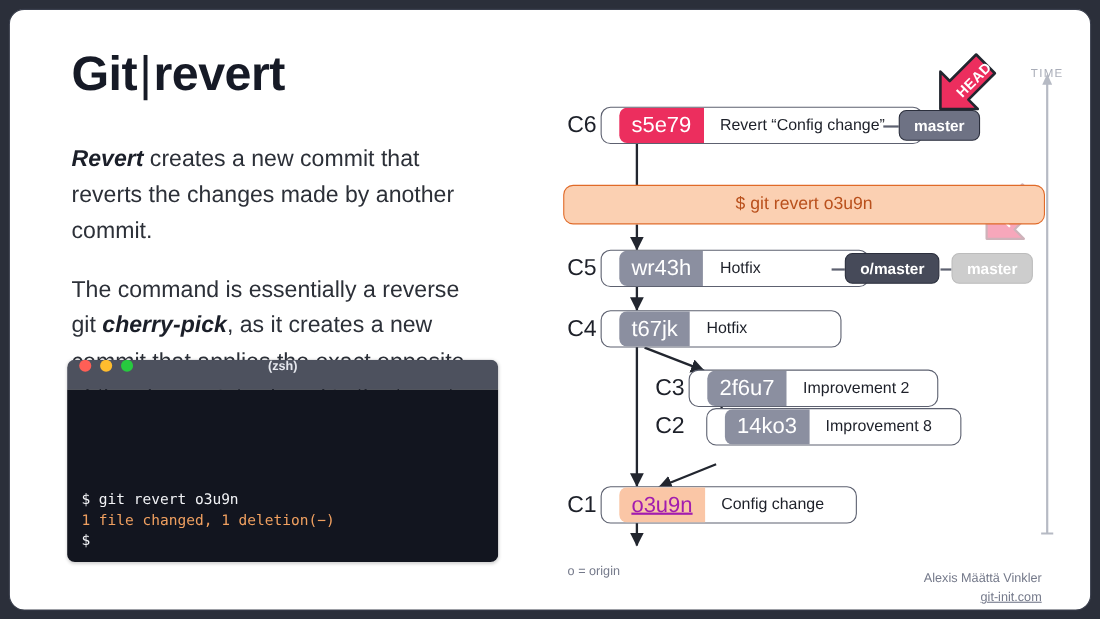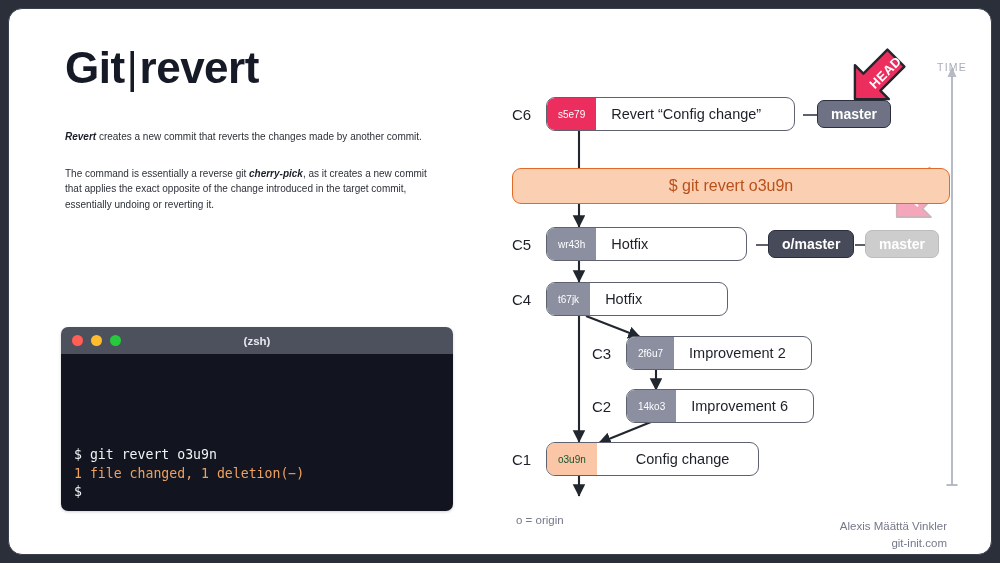--- a/index.html
+++ b/index.html
@@ -25,40 +25,40 @@
     font-size: 44px;
     font-weight: 800;
     color: #161a26;
     letter-spacing: -0.5px;
     line-height: 1.05;
     white-space: nowrap;
   }
   #title .bar { font-weight: 500; padding: 0 2px; }
 
   .para {
-    font-size: 10px;
+    font-size: 21px;
     line-height: 1.55;
     color: #2c3038;
     width: 372px;
   }
   #p1 { margin-top: 38px; }
   #p2 { margin-top: 21px; }
   .para b { font-weight: 700; font-style: italic; color: #1b1f29; }
 
   
   #terminal {
     position: absolute; left: 52px; top: 318px;
     width: 392px; height: 184px;
     border-radius: 7px;
     overflow: hidden;
     box-shadow: 0 1px 3px rgba(0,0,0,.18);
   }
   #term-bar {
     height: 27px; background: #4d515e;
-    display: flex; align-items: center; position: relative;
+    display: flex; align-items: flex-start; position: relative;
   }
   .dot { width: 11px; height: 11px; border-radius: 50%; margin-left: 8px; }
   .dot.r { background: #ff5f56; margin-left: 11px; }
   .dot.y { background: #ffbd2e; }
   .dot.g { background: #27c93f; }
   #term-title {
     position: absolute; left: 0; right: 0; text-align: center;
     font-size: 11.5px; font-weight: 700; color: #e6e8ee;
     font-family: "Liberation Sans", sans-serif;
   }
@@ -73,40 +73,41 @@
   .tl { white-space: pre; }
   .tl.white { color: #f2f3f6; }
   .tl.orange { color: #f0a060; }
 
   
   #graph { position: absolute; left: 495px; top: 28px; width: 480px; height: 500px; }
   #graph svg.edges { position: absolute; left: 0; top: 0; width: 480px; height: 500px; }
 
   .row { position: absolute; height: 34px; display: flex; align-items: center; }
   .clabel {
-    font-size: 15px; color: #1d2029; font-weight: 400;
-    width: 34px; text-align: left; letter-spacing: -0.2px;
+    font-size: 21px; color: #1d2029; font-weight: 400;
+    width: 34px; text-align: center; letter-spacing: -0.2px;
   }
   .node {
     display: flex; align-items: stretch; height: 34px;
     border: 1.6px solid #5d6170;
     border-radius: 9px;
     background: #ffffff;
     overflow: hidden;
   }
   .sha {
     display: flex; align-items: center; justify-content: center;
     padding: 16px 11px;
-    font-size: 10px; color: #ffffff;
+    font-size: 20px; color: #ffffff;
     background: #8b8fa0;
     border-radius: 7px 0 0 7px;
     white-space: nowrap;
+    margin-left: 16px;
   }
   .sha.pink { background: #ec2e5e; }
-  .sha.peach { background: #fac6a6; color: #14532d; }
+  .sha.peach { background: #fac6a6; color: #a21caf; text-decoration: underline; }
   .msg {
     display: flex; align-items: center;
     padding: 0 15px;
     font-size: 14.5px; color: #1d2029;
     white-space: nowrap;
   }
 
   .conn { position: absolute; height: 1.6px; background: #5d6170; }
 
   .branch {
@@ -150,21 +151,21 @@
   }
 
   #origin-note {
     position: absolute; left: 507px; top: 505px;
     font-size: 11.5px; color: #74798a;
   }
   #credits {
     position: absolute; right: 44px; top: 509px;
     text-align: right; font-size: 11.5px; color: #74798a; line-height: 1.5;
   }
-  #credits .link { display: block; }
+  #credits .link { text-decoration: underline; display: block; }
 </style>
 </head>
 <body>
 
 <div id="slide">
 
   <div id="left">
     <div id="title"><span>Git</span><span class="bar">|</span><span>revert</span></div>
 
     <p class="para" id="p1"><b>Revert</b><span> creates a new commit that reverts the changes made by another commit.</span></p>
@@ -269,33 +270,33 @@
     </div>
 
     <div class="row" style="left:88px; top:299px;">
       <span class="clabel">C3</span>
       <span class="node">
         <span class="sha">2f6u7</span>
         <span class="msg" style="width:137px;">Improvement 2</span>
       </span>
     </div>
 
-    <div class="row" style="left:88px; top:352px;">
+    <div class="row" style="left:88px; top:334px;gap:16px;">
       <span class="clabel">C2</span>
       <span class="node">
         <span class="sha">14ko3</span>
-        <span class="msg" style="width:137px;">Improvement 6</span>
+        <span class="msg" style="width:137px;">Improvement 8</span>
       </span>
     </div>
 
     <div class="row" style="left:8px; top:405px;">
       <span class="clabel">C1</span>
       <span class="node">
         <span class="sha peach">o3u9n</span>
-        <span class="msg" style="width:137px;margin-left:24px;">Config change</span>
+        <span class="msg" style="width:137px;">Config change</span>
       </span>
     </div>
 
 
     <div id="time-axis">
       <span id="time-label">TIME</span>
     </div>
   </div>
 
   <div id="origin-note">o = origin</div>

